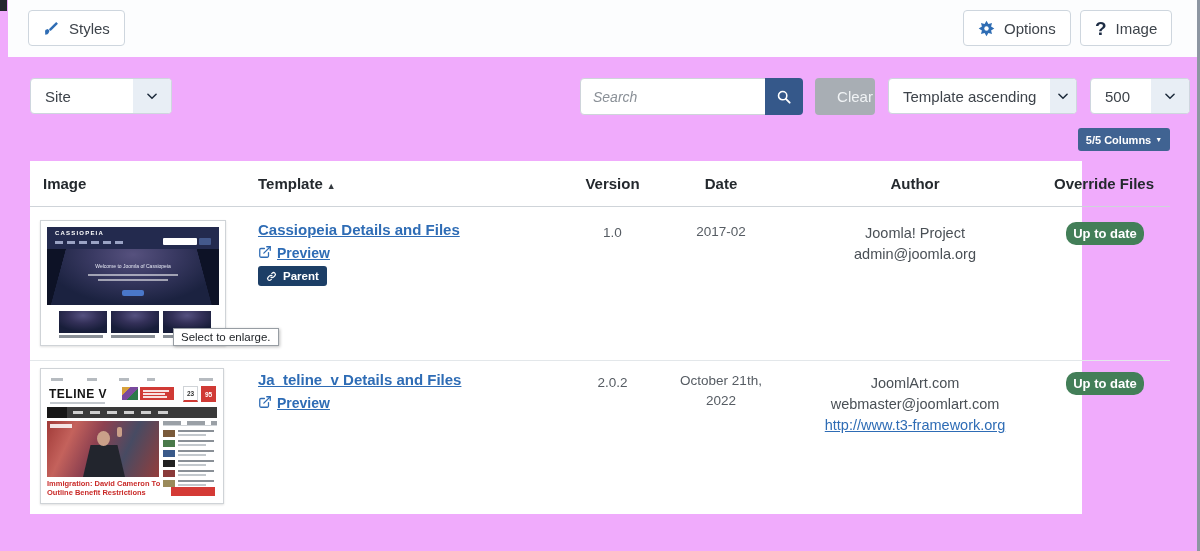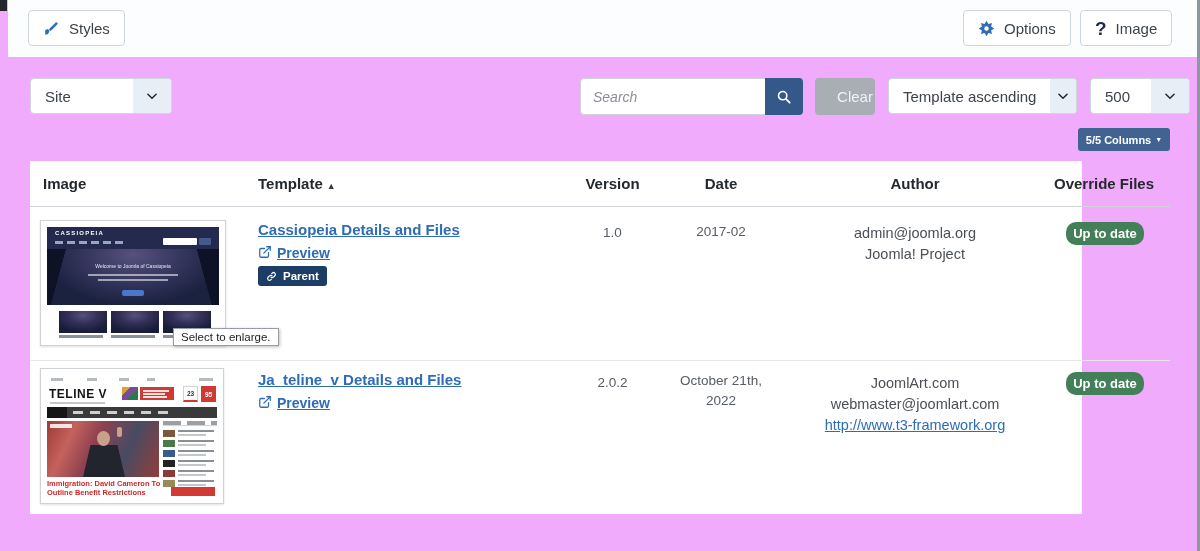--- a/index.html
+++ b/index.html
@@ -276,22 +276,22 @@
         <path d="M10.6 13.4a4 4 0 0 0 5.7 0l3-3a4 4 0 1 0-5.7-5.7l-1.2 1.2"></path>
         <path d="M13.4 10.6a4 4 0 0 0-5.7 0l-3 3a4 4 0 1 0 5.7 5.7l1.2-1.2"></path>
       </svg>
     </span>
     <span>Parent</span>
   </div>
 
   <div class="cell-muted" style="left:560px; top:223px; width:105px;">1.0</div>
   <div class="cell-muted" style="left:666px; top:222px; width:110px;">2017-02</div>
   <div class="author-cell" style="left:790px; top:223px; width:250px;">
+    <div>Joomla! Project</div>
     <div>admin@joomla.org</div>
-    <div>Joomla! Project</div>
   </div>
   <div style="position:absolute; left:1040px; top:222px; width:130px; text-align:center;">
     <span class="badge-green">Up to date</span>
   </div>
 
   <div class="tooltip">Select to enlarge.</div>
 
   <div class="thumb thumb-tel">
     <div class="thumb-inner">
       <div class="tel-strip">

